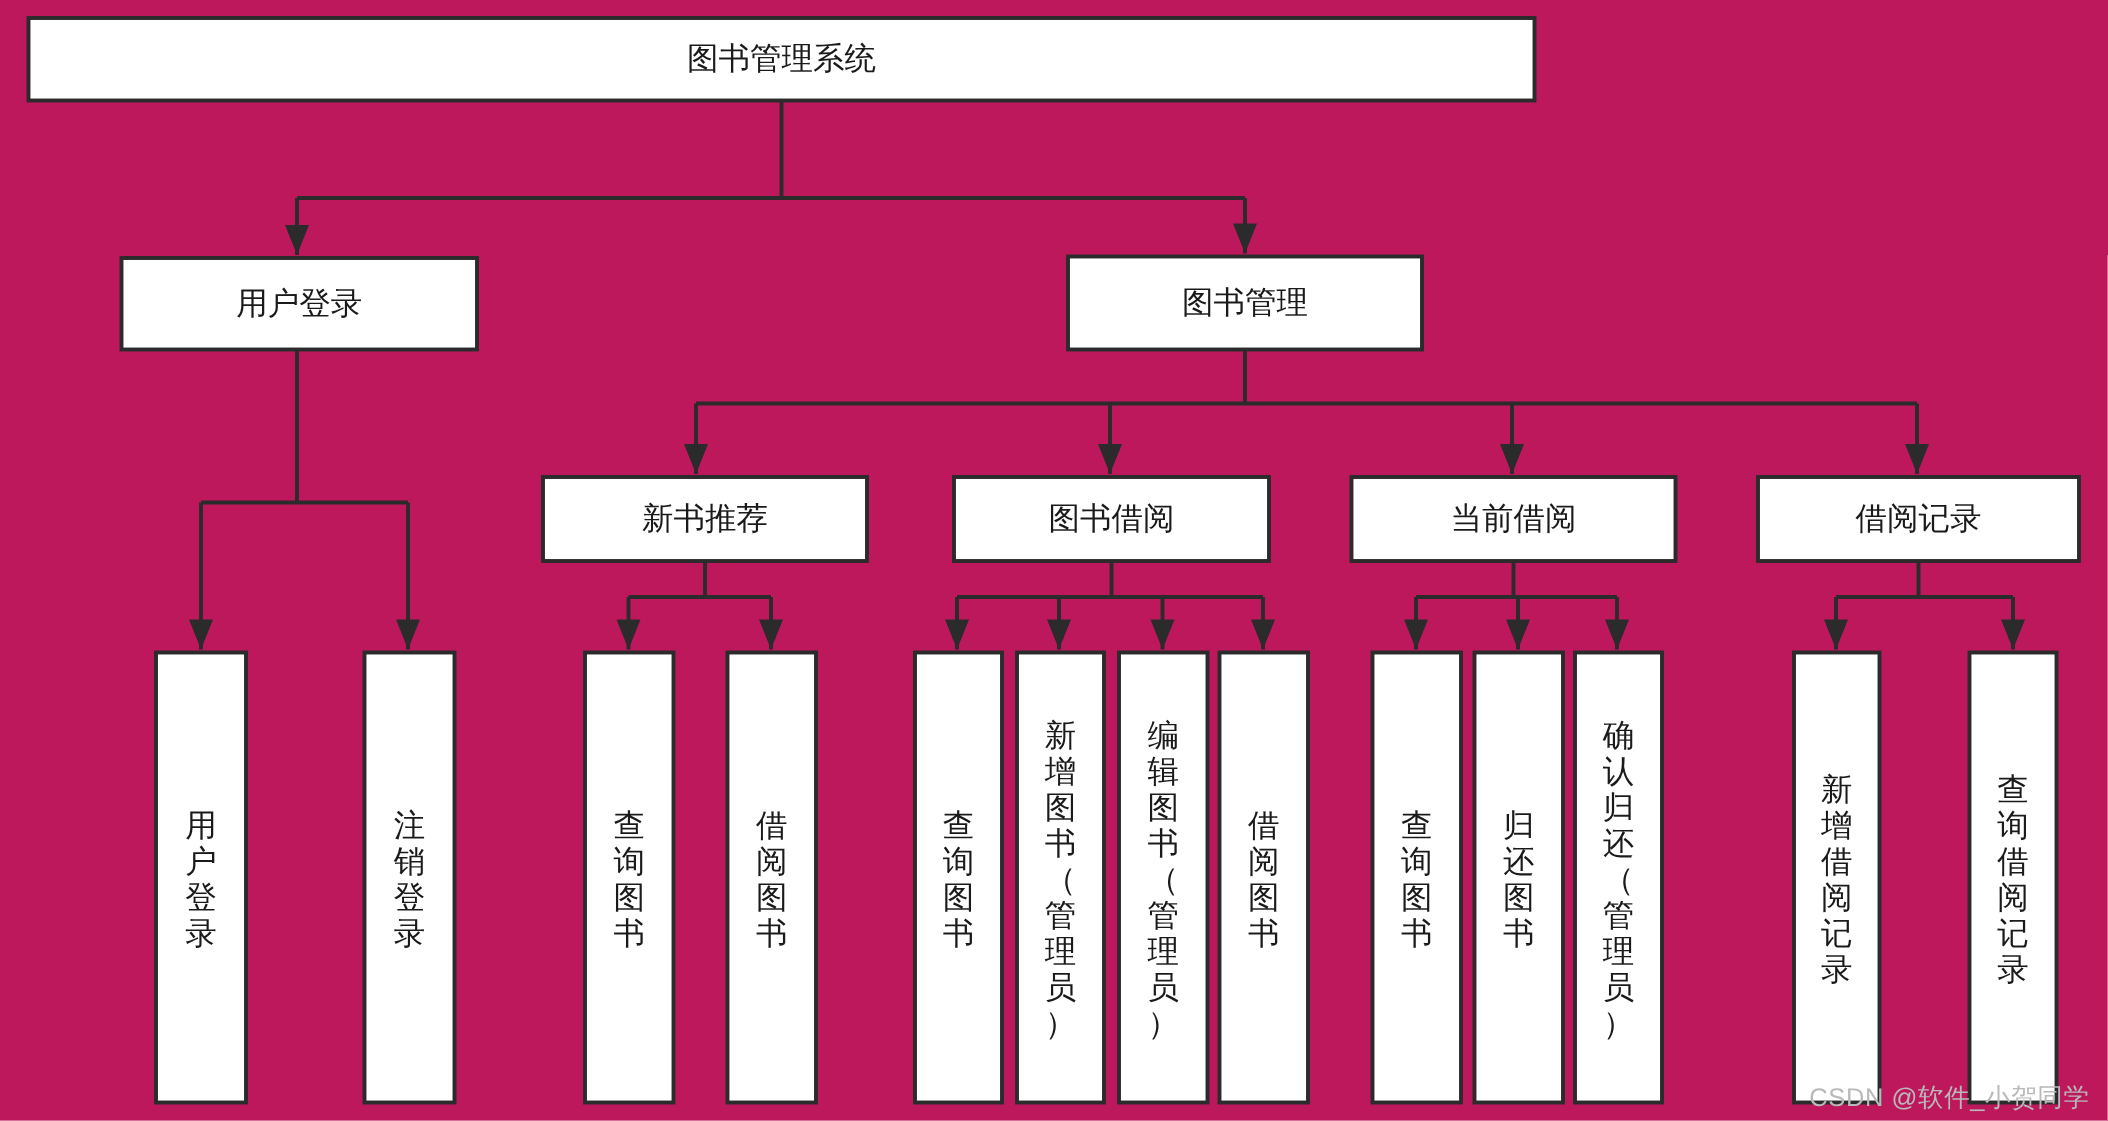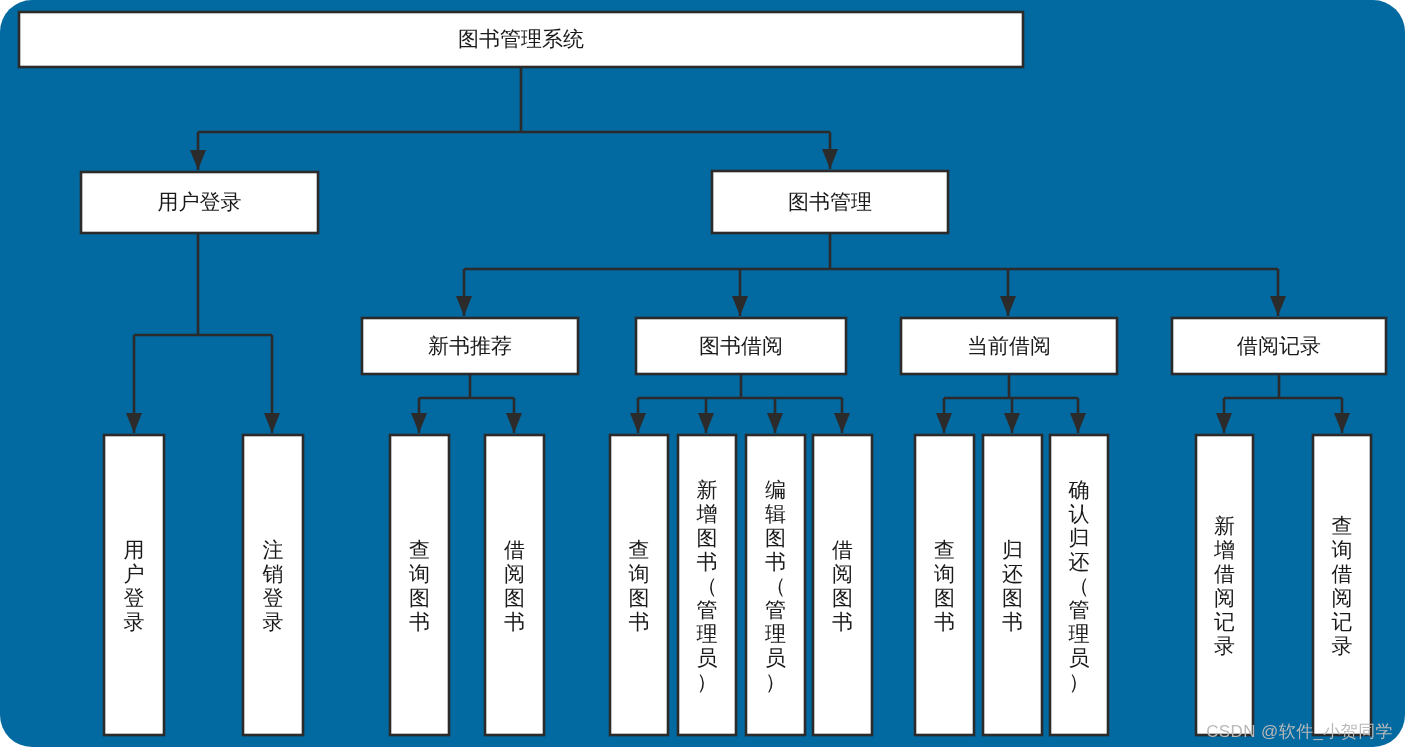--- a/index.html
+++ b/index.html
@@ -12,22 +12,21 @@
     width: 1405px;
     height: 747px;
     font-family: "Liberation Sans", "DejaVu Sans", sans-serif;
     overflow: hidden;
     position: relative;
   }
   #diagram-root {
     position: relative;
     width: 1405px;
     height: 747px;
-    background: #0369a1;
-    border-radius: 32px;
+    background: #be185d;
   }
   svg#diagram-svg {
     position: absolute;
     left: 0;
     top: 0;
     width: 1405px;
     height: 747px;
     display: block;
   }
   .node-box {

